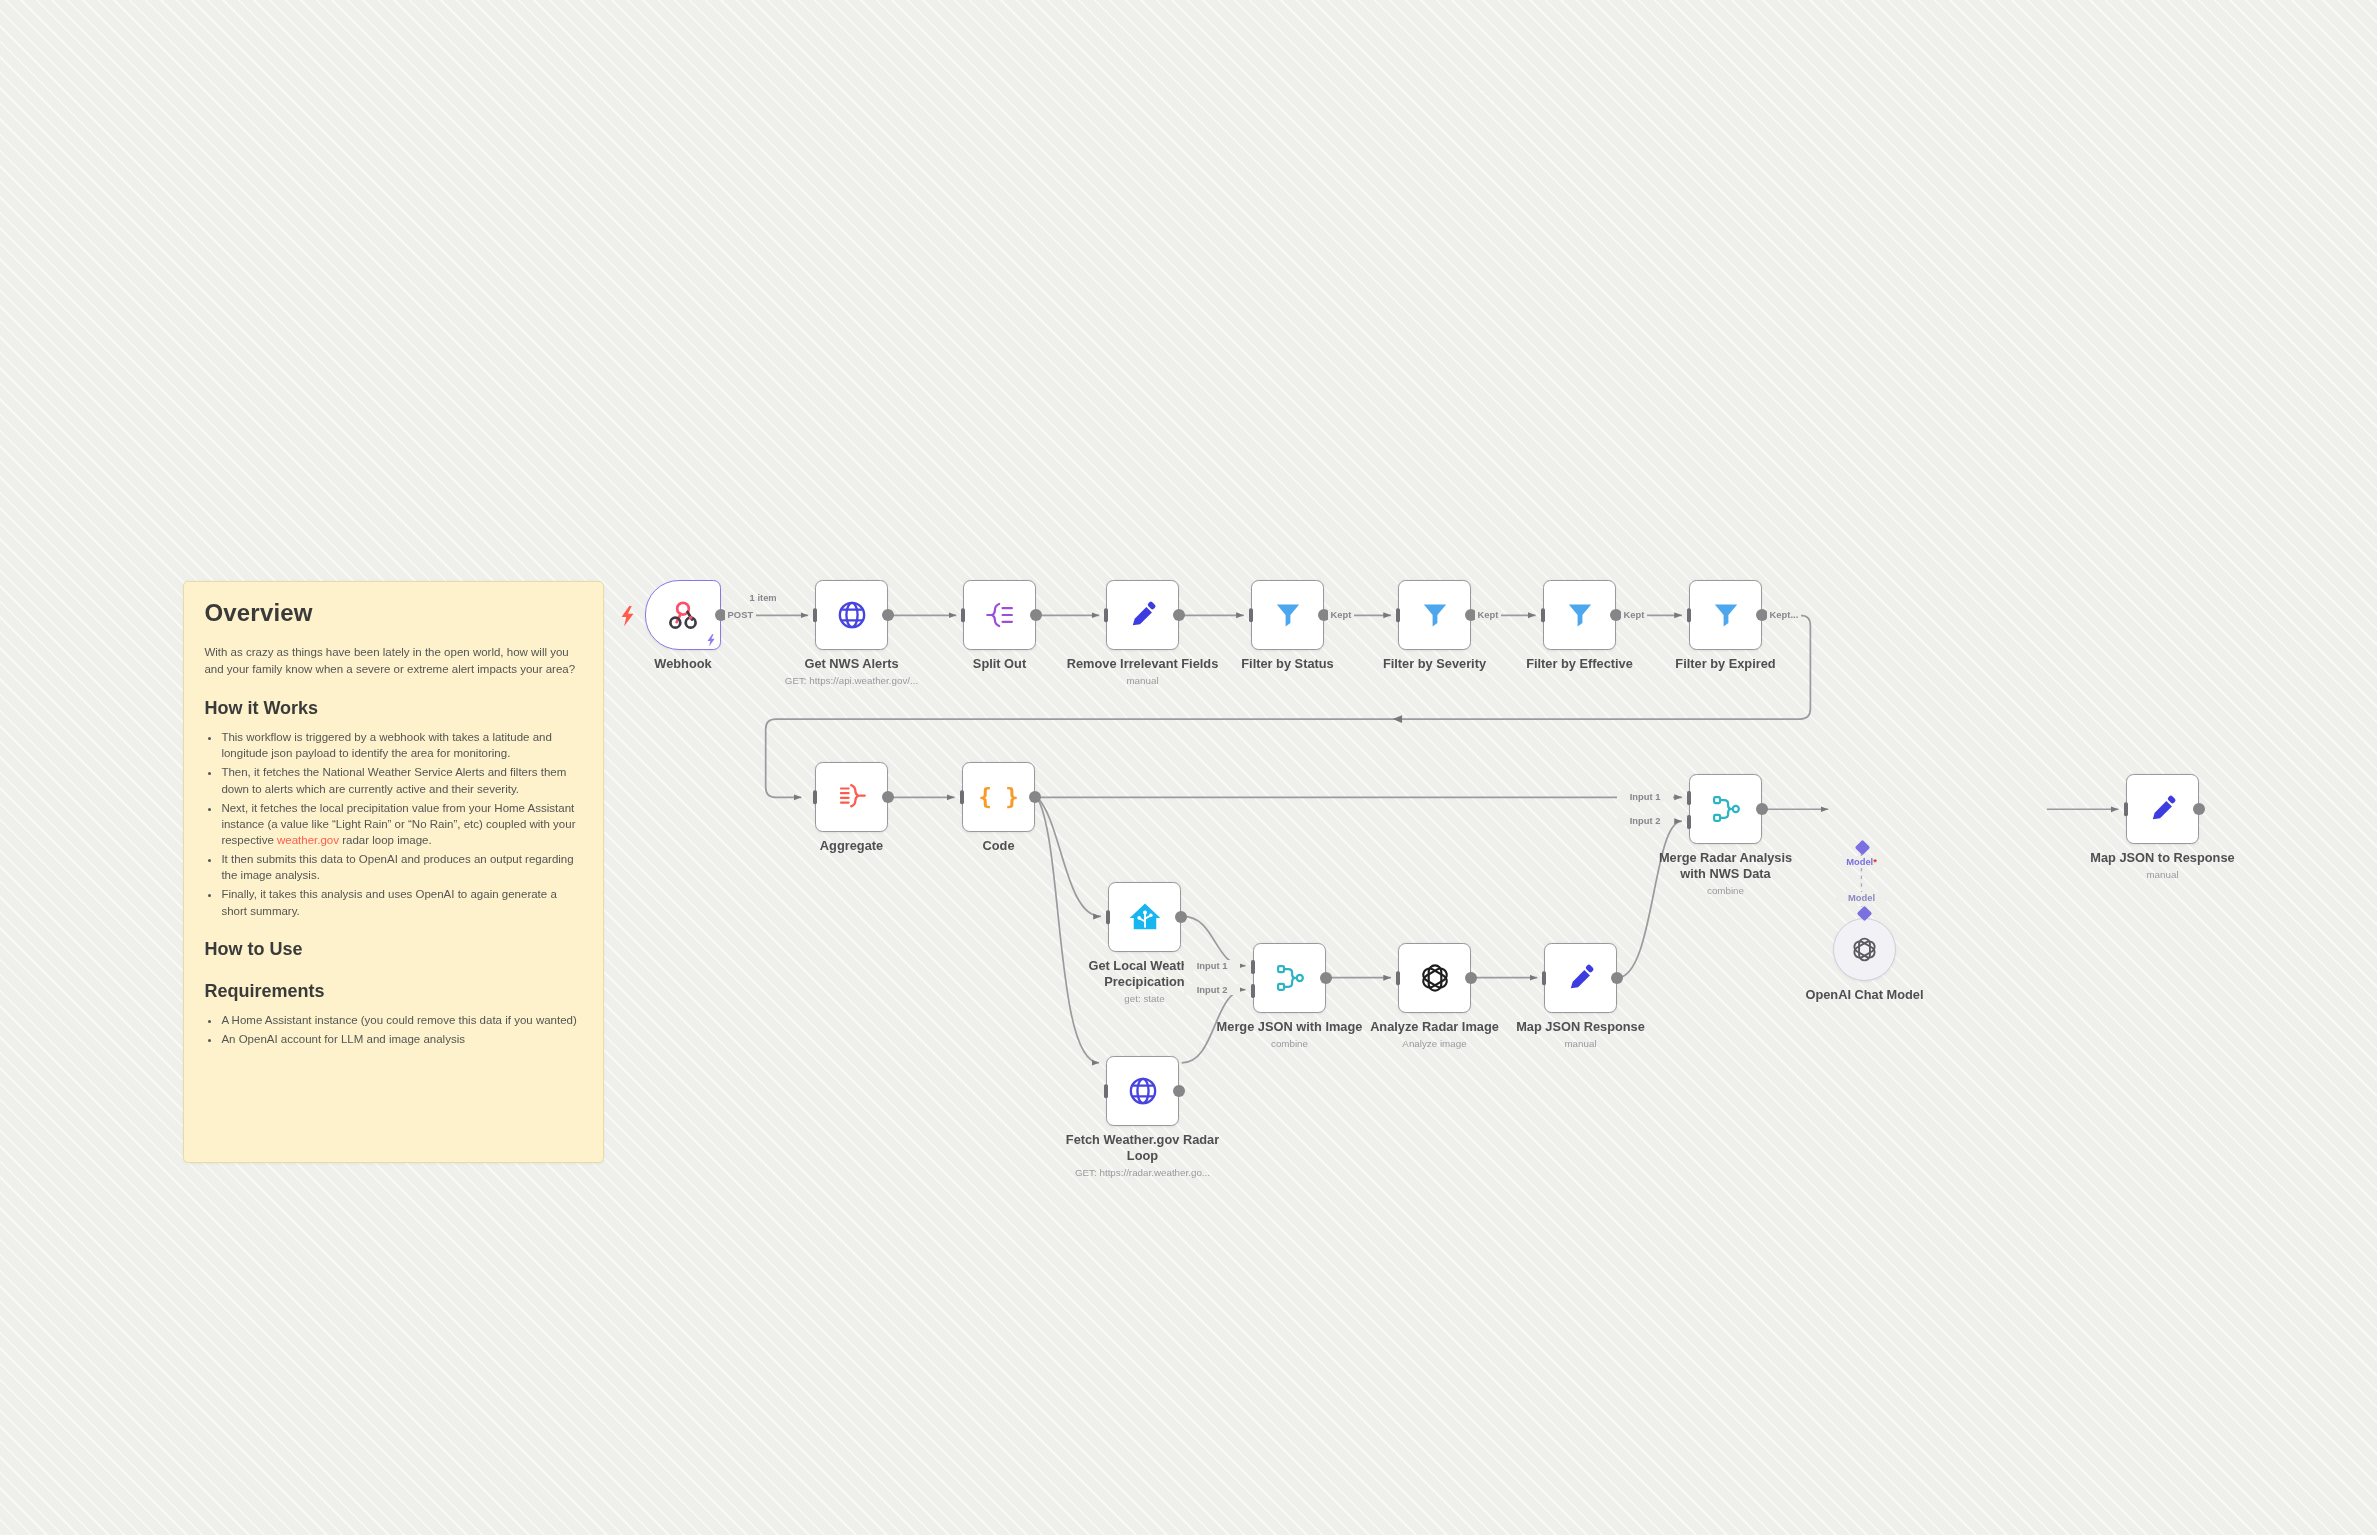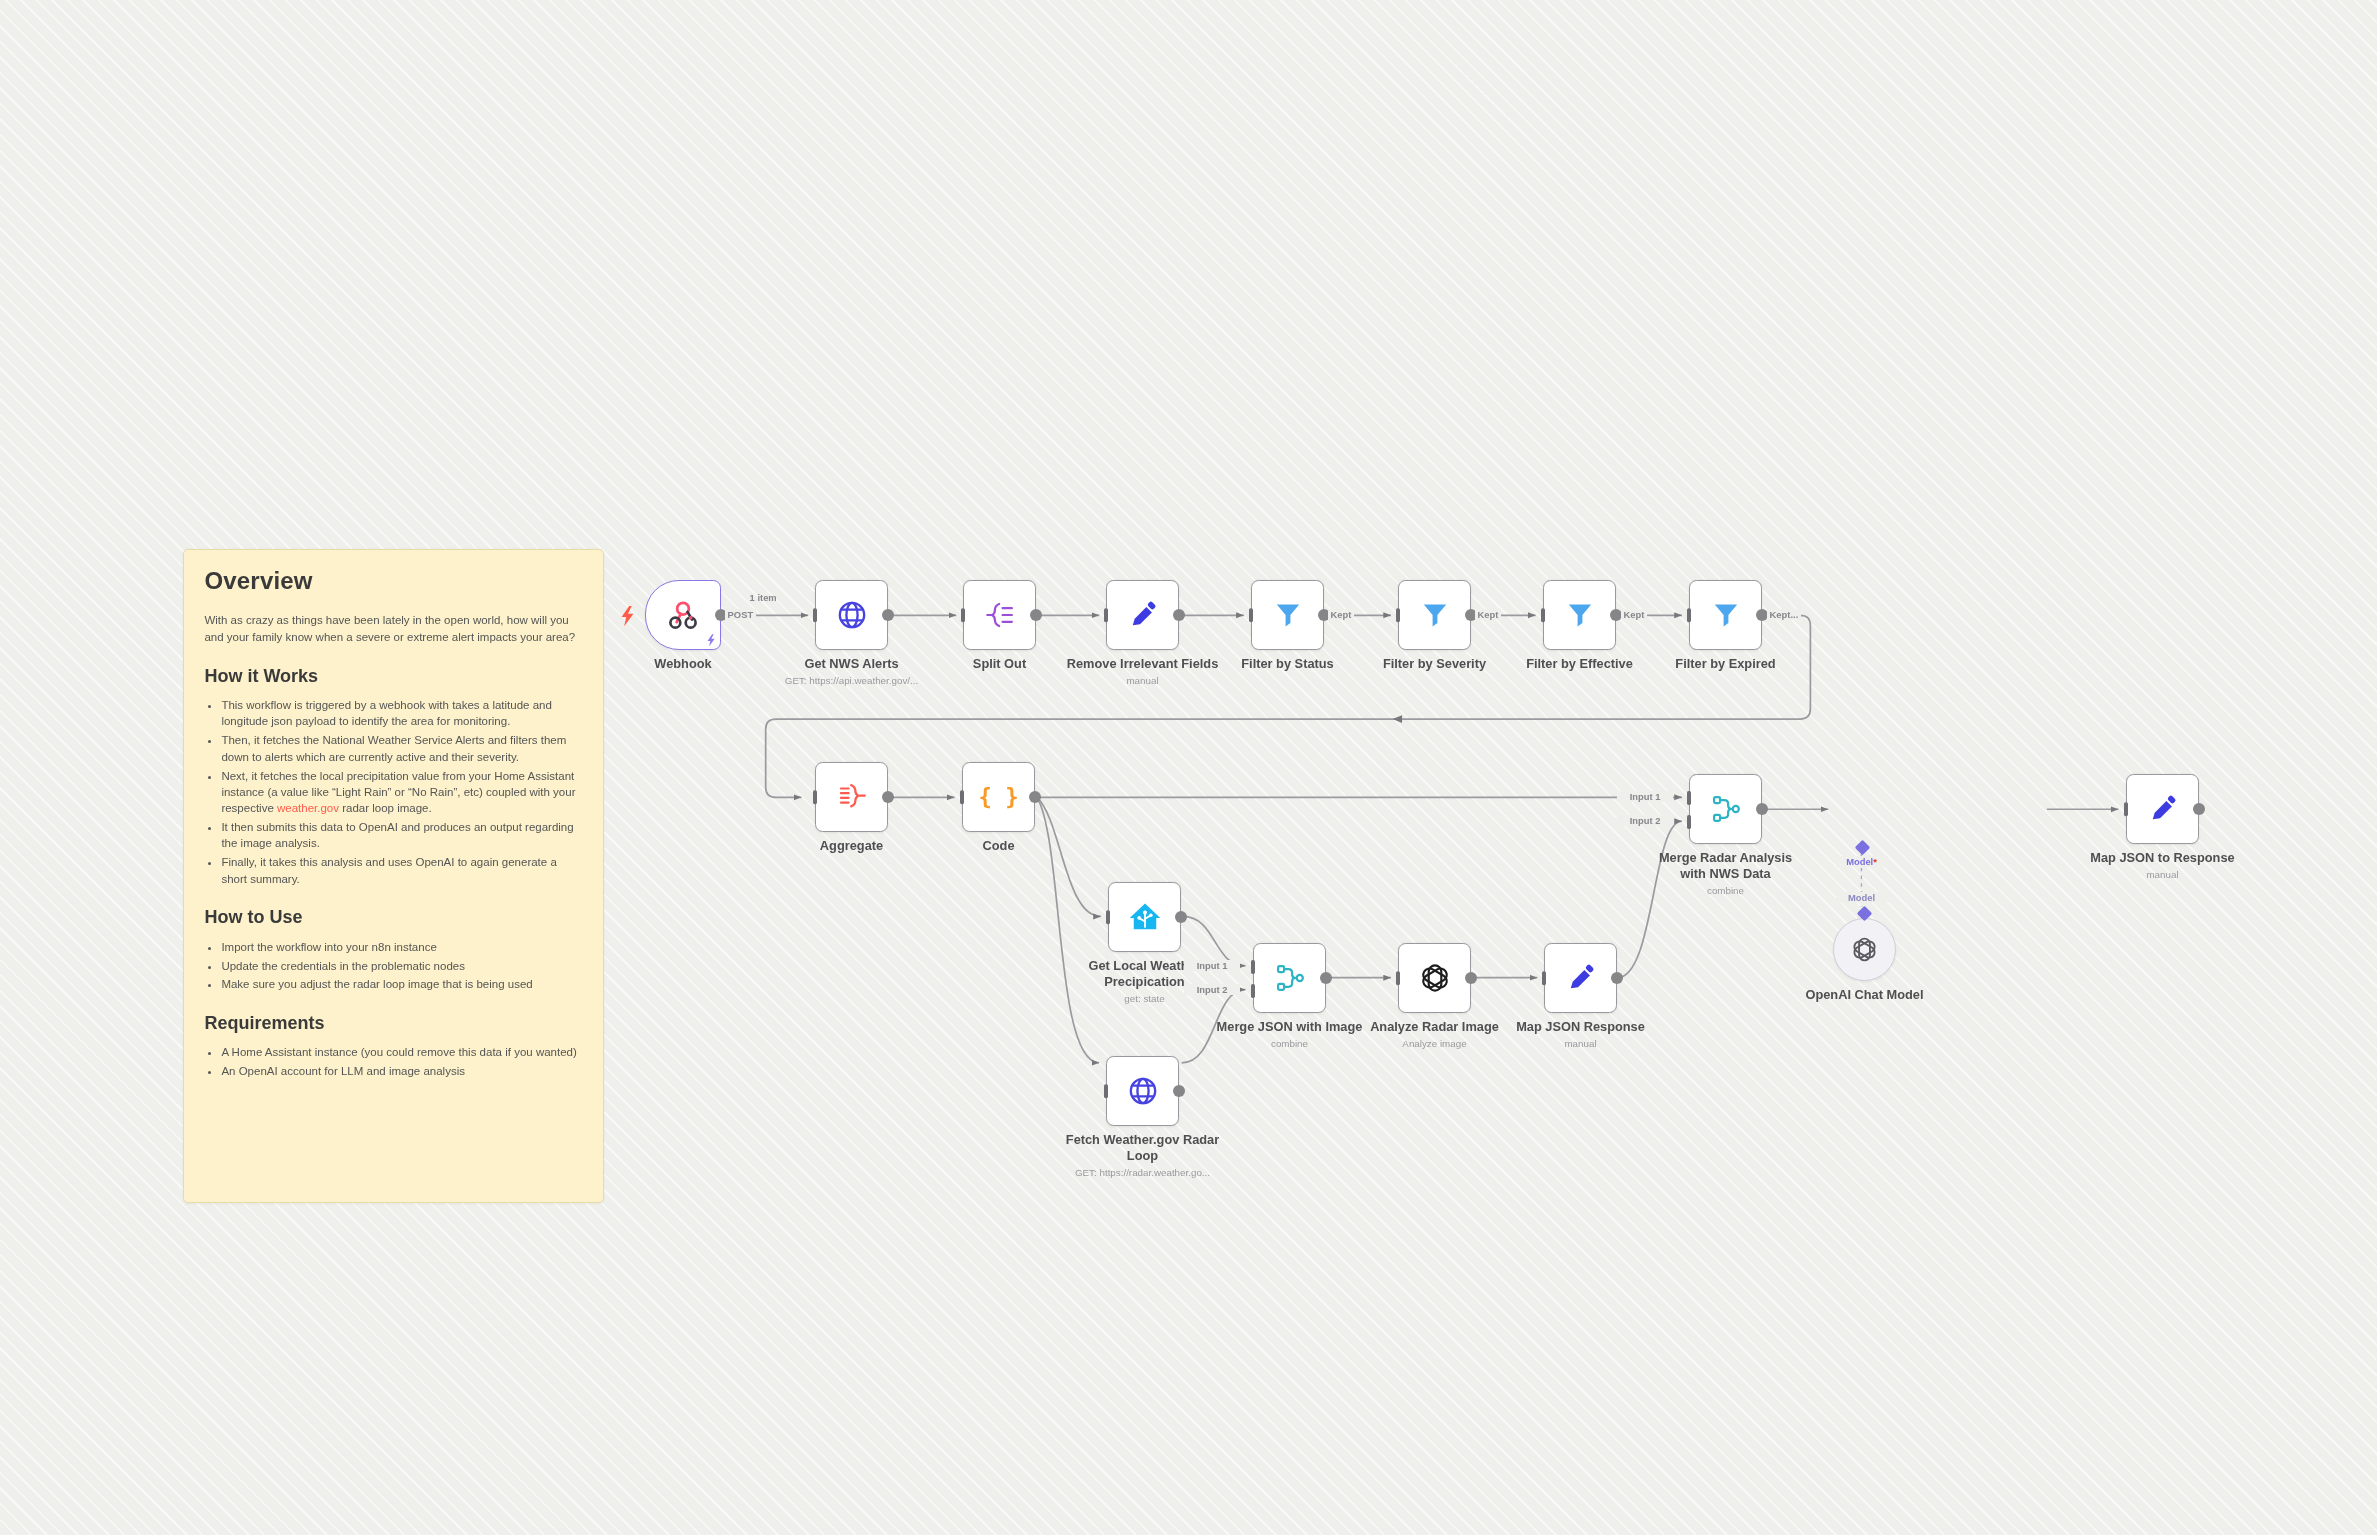--- a/index.html
+++ b/index.html
@@ -5,21 +5,21 @@
   html,body{margin:0;padding:0;}
   body{
     width:2377px;height:1536px;position:relative;overflow:hidden;
     font-family:"Liberation Sans", sans-serif;
     background-color:#efefec;
     background-image:repeating-linear-gradient(45deg, rgba(255,255,255,.6) 0px, rgba(255,255,255,.6) 1.7px, transparent 1.7px, transparent 11px);
   }
   .canvas{position:absolute;inset:0;}
   
   .sticky{
-    position:absolute;left:183px;top:549px;width:421px;height:654px;
+    position:absolute;left:183px;top:581px;width:421px;height:582px;
     background:#fdf2cb;border:0.9px solid #e8dca6;border-radius:5.1px;
     padding:12px 20.4px 15.3px 20.4px;box-sizing:border-box;color:#4d4d4d;
     box-shadow:0 0.9px 2.6px rgba(0,0,0,.05);
   }
   .sticky h1{font-size:24px;margin:5.1px 0 17px 0;color:#3a3a3a;letter-spacing:0.2px;}
   .sticky h2{font-size:18px;margin:20.4px 0 10.2px 0;color:#3a3a3a;}
   .sticky p{font-size:11.5px;line-height:1.45;margin:7.7px 0;color:#555;}
   .sticky ul{margin:6.8px 0;padding-left:17px;}
   .sticky li{font-size:11.5px;line-height:1.42;margin:2.6px 0;color:#555;}
   .sticky a{color:#ff5c4c;text-decoration:none;}
@@ -110,25 +110,20 @@
     <p>With as crazy as things have been lately in the open world, how will you and your family know when a severe or extreme alert impacts your area?</p>
     <h2>How it Works</h2>
     <ul>
       <li>This workflow is triggered by a webhook with takes a latitude and longitude json payload to identify the area for monitoring.</li>
       <li>Then, it fetches the National Weather Service Alerts and filters them down to alerts which are currently active and their severity.</li>
       <li><span>Next, it fetches the local precipitation value from your Home Assistant instance (a value like “Light Rain” or “No Rain”, etc) coupled with your respective </span><a href="#">weather.gov</a><span> radar loop image.</span></li>
       <li>It then submits this data to OpenAI and produces an output regarding the image analysis.</li>
       <li>Finally, it takes this analysis and uses OpenAI to again generate a short summary.</li>
     </ul>
     <h2>How to Use</h2>
-    <ul>
-      <li>Import the workflow into your n8n instance</li>
-      <li>Update the credentials in the problematic nodes</li>
-      <li>Make sure you adjust the radar loop image that is being used</li>
-    </ul>
     <h2>Requirements</h2>
     <ul>
       <li>A Home Assistant instance (you could remove this data if you wanted)</li>
       <li>An OpenAI account for LLM and image analysis</li>
     </ul>
   </div>
 
   <svg class="bolt-start" style="left:619px;top:606px" width="17" height="20.4" viewBox="0 0 20 24">
     <polygon points="12,0 3,13 8.5,13 6,24 17,9 10.5,9 15,0" fill="#ff5c4c"></polygon>
   </svg>

